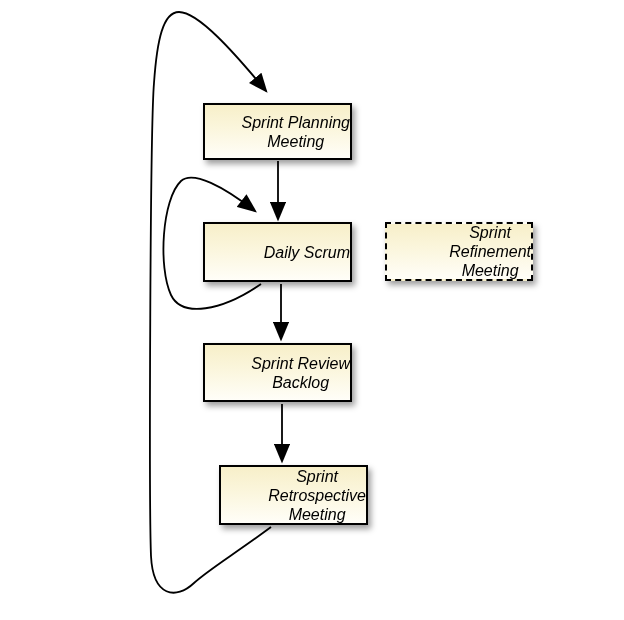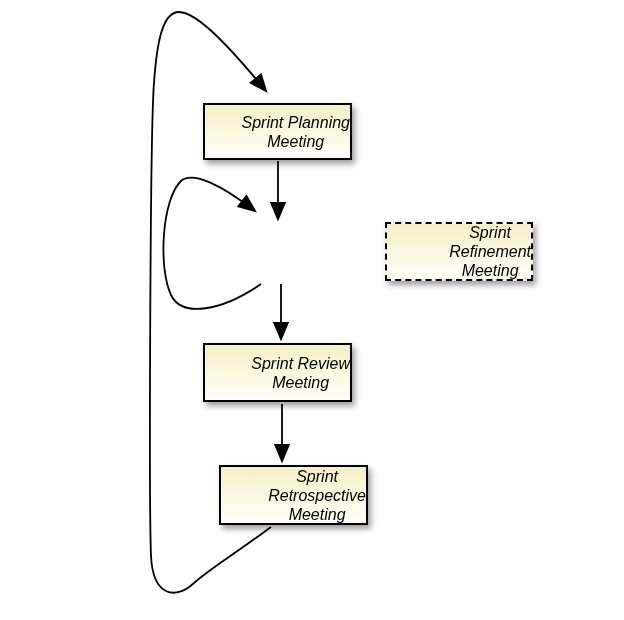--- a/index.html
+++ b/index.html
@@ -68,30 +68,33 @@
     <path d="M 282 404 L 282 461" fill="none" stroke="#000000" stroke-width="1.8" marker-end="url(#arrow)"></path>
 
     <path d="M 271 527 C 236 553 208 570 194 583 C 176 600 153 597 151 556 C 149 505 150 132 154 83 C 157 40 163 12 179 12 C 198 12 233 51 266 91" fill="none" stroke="#000000" stroke-width="1.8" marker-end="url(#arrow)"></path>
   </svg>
 
   <div class="node node-sprint-planning">
     <span>Sprint Planning
 Meeting</span>
   </div>
 
+  <div class="node node-daily-scrum">
+    <span>Daily Scrum</span>
+  </div>
 
   <div class="node dashed node-backlog-refinement">
     <span>Sprint
 Refinement
 Meeting</span>
   </div>
 
   <div class="node node-sprint-review">
     <span>Sprint Review
-Meeting</span>
+Backlog</span>
   </div>
 
   <div class="node node-sprint-retrospective">
     <span>Sprint
 Retrospective
 Meeting</span>
   </div>
 
 </div>
 

